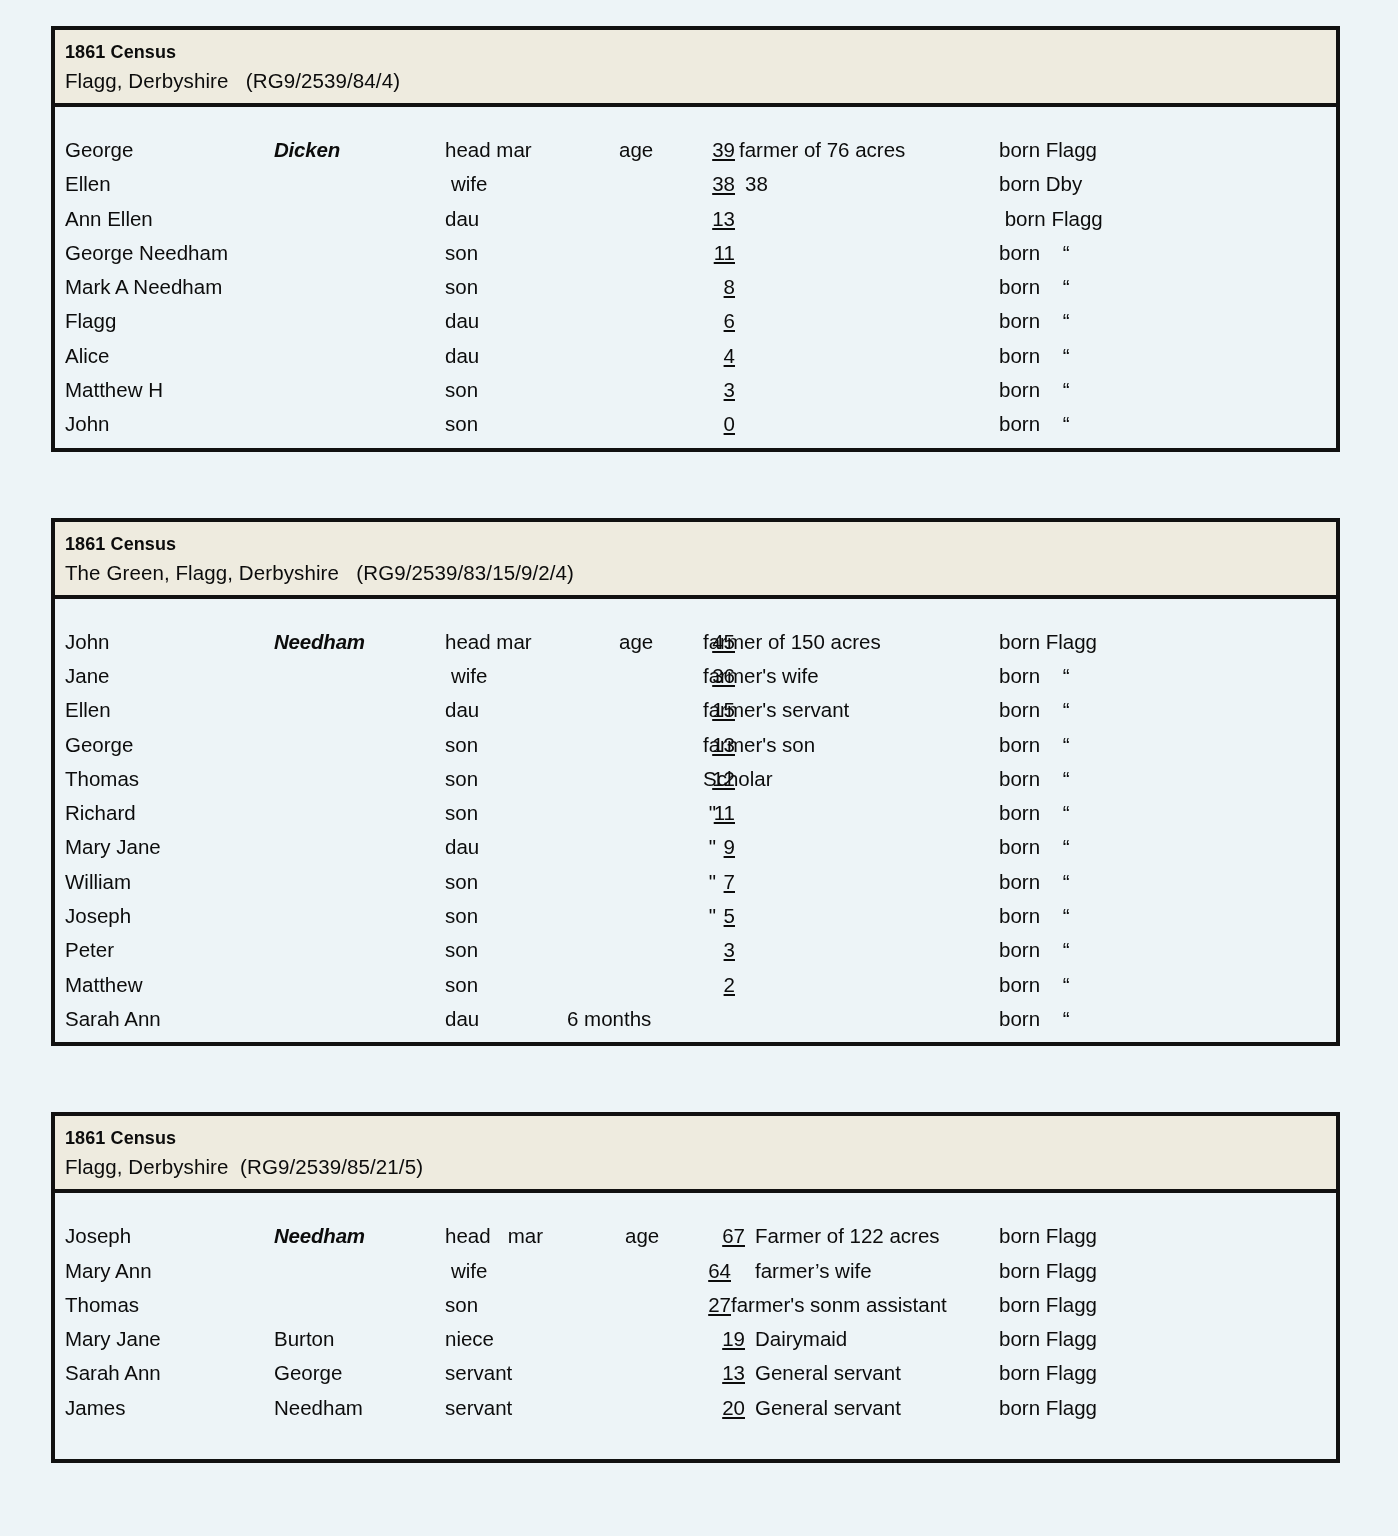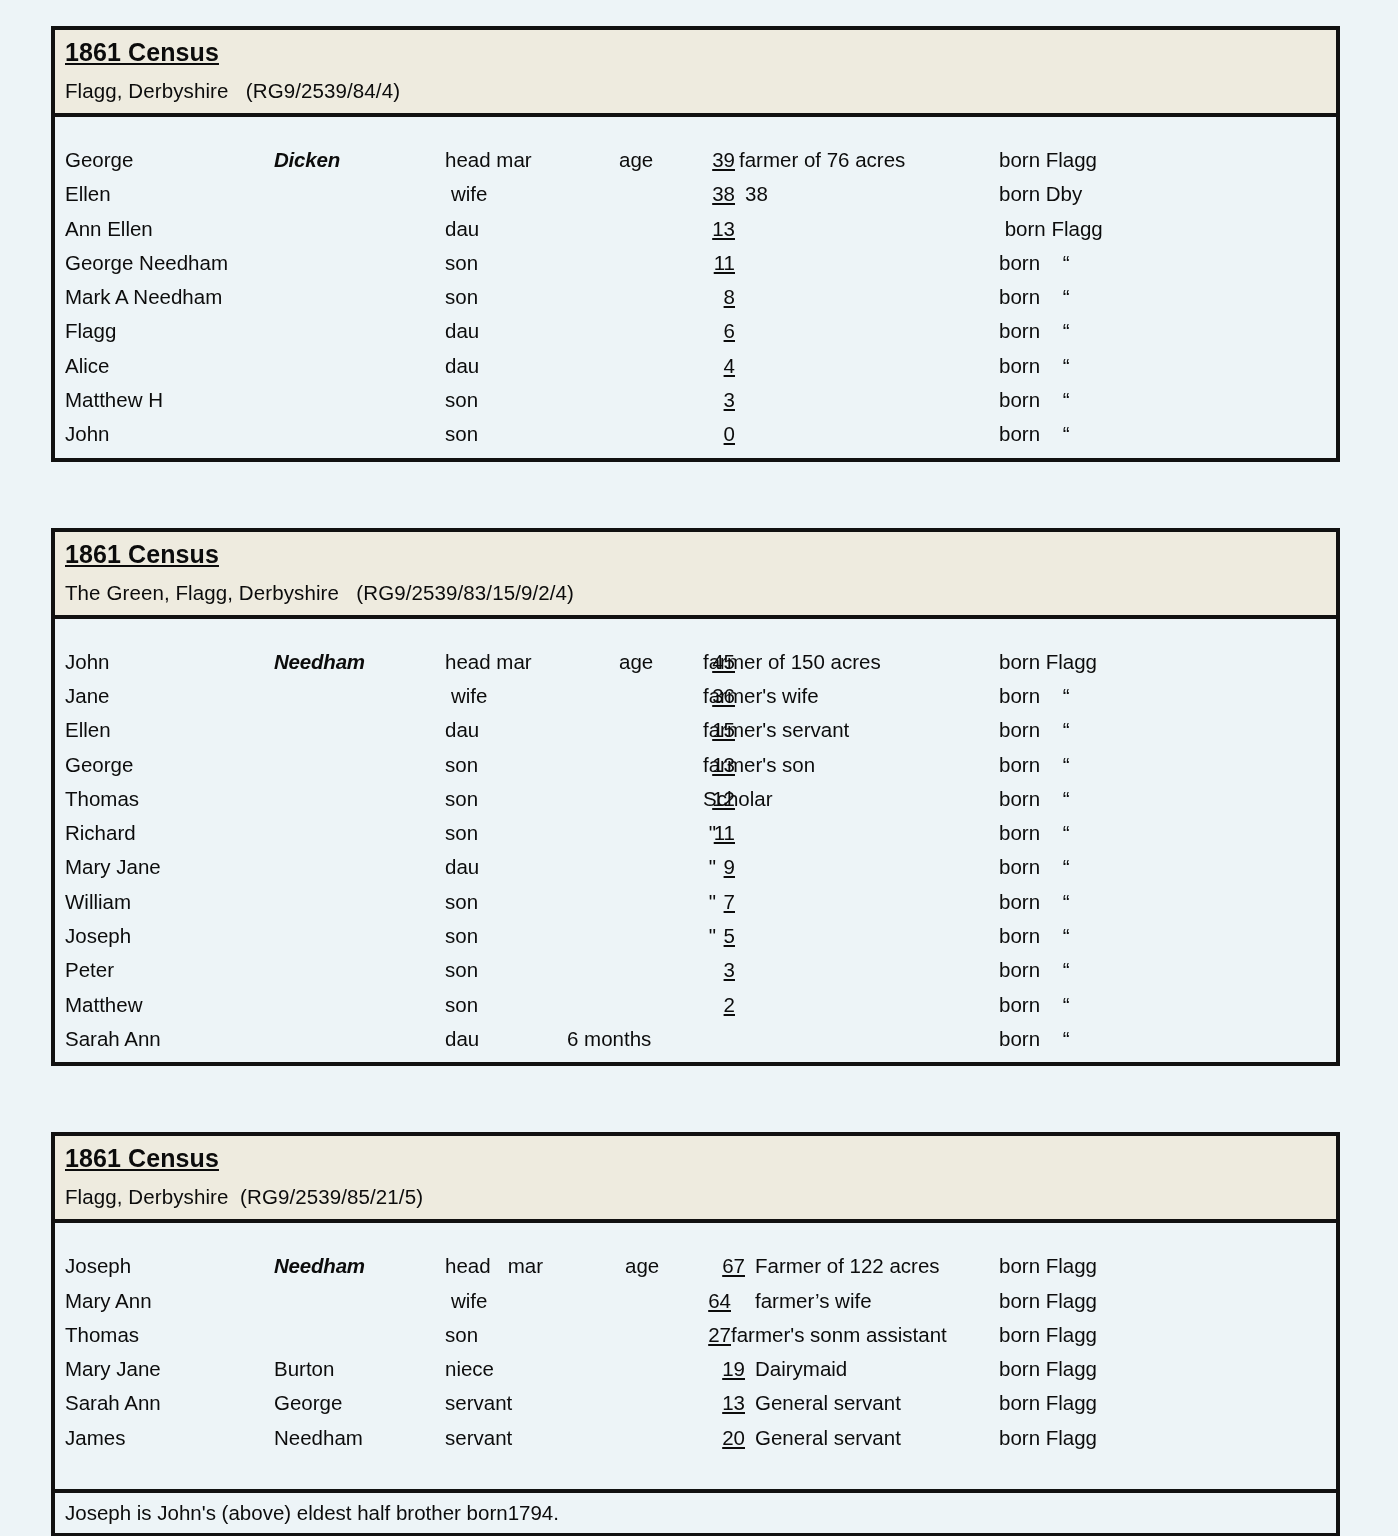--- a/index.html
+++ b/index.html
@@ -32,31 +32,29 @@
     margin-top: 66px;
   }
   .block-header {
     background: #eeebdf;
     border-bottom: 4px solid #111111;
     padding: 8px 0 7px 10px;
     box-sizing: border-box;
   }
   .block-title {
     font-weight: bold;
-    font-size: 25px;
+    font-size: 18px;
     line-height: 28px;
     letter-spacing: 0.1px;
-    text-decoration: underline;
   }
   .block-subtitle {
     font-size: 20.5px;
     line-height: 30px;
     letter-spacing: 0.1px;
     white-space: pre;
-    margin-top: 10px;
   }
   .block-body {
     padding-top: 26px;
     padding-bottom: 6px;
   }
   .block-footer {
     border-top: 4px solid #111111;
     font-size: 20.5px;
     line-height: 30px;
     padding: 5px 0 5px 10px;
@@ -349,16 +347,15 @@
         <span class="cell c-first">James</span>
         <span class="cell c-last">Needham</span>
         <span class="cell c-rel">servant</span>
         <span class="cell r" style="left:610px;width:80px">20</span>
         <span class="cell" style="left:700px">General servant</span>
         <span class="cell c-born">born Flagg</span>
       </div>
 
       <div style="height:28px"></div>
     </div>
-    <div class="block-footer">Joseph is John's (above) eldest half brother born1794.</div>
   </div>
 
 </div>
 
 </body></html>

